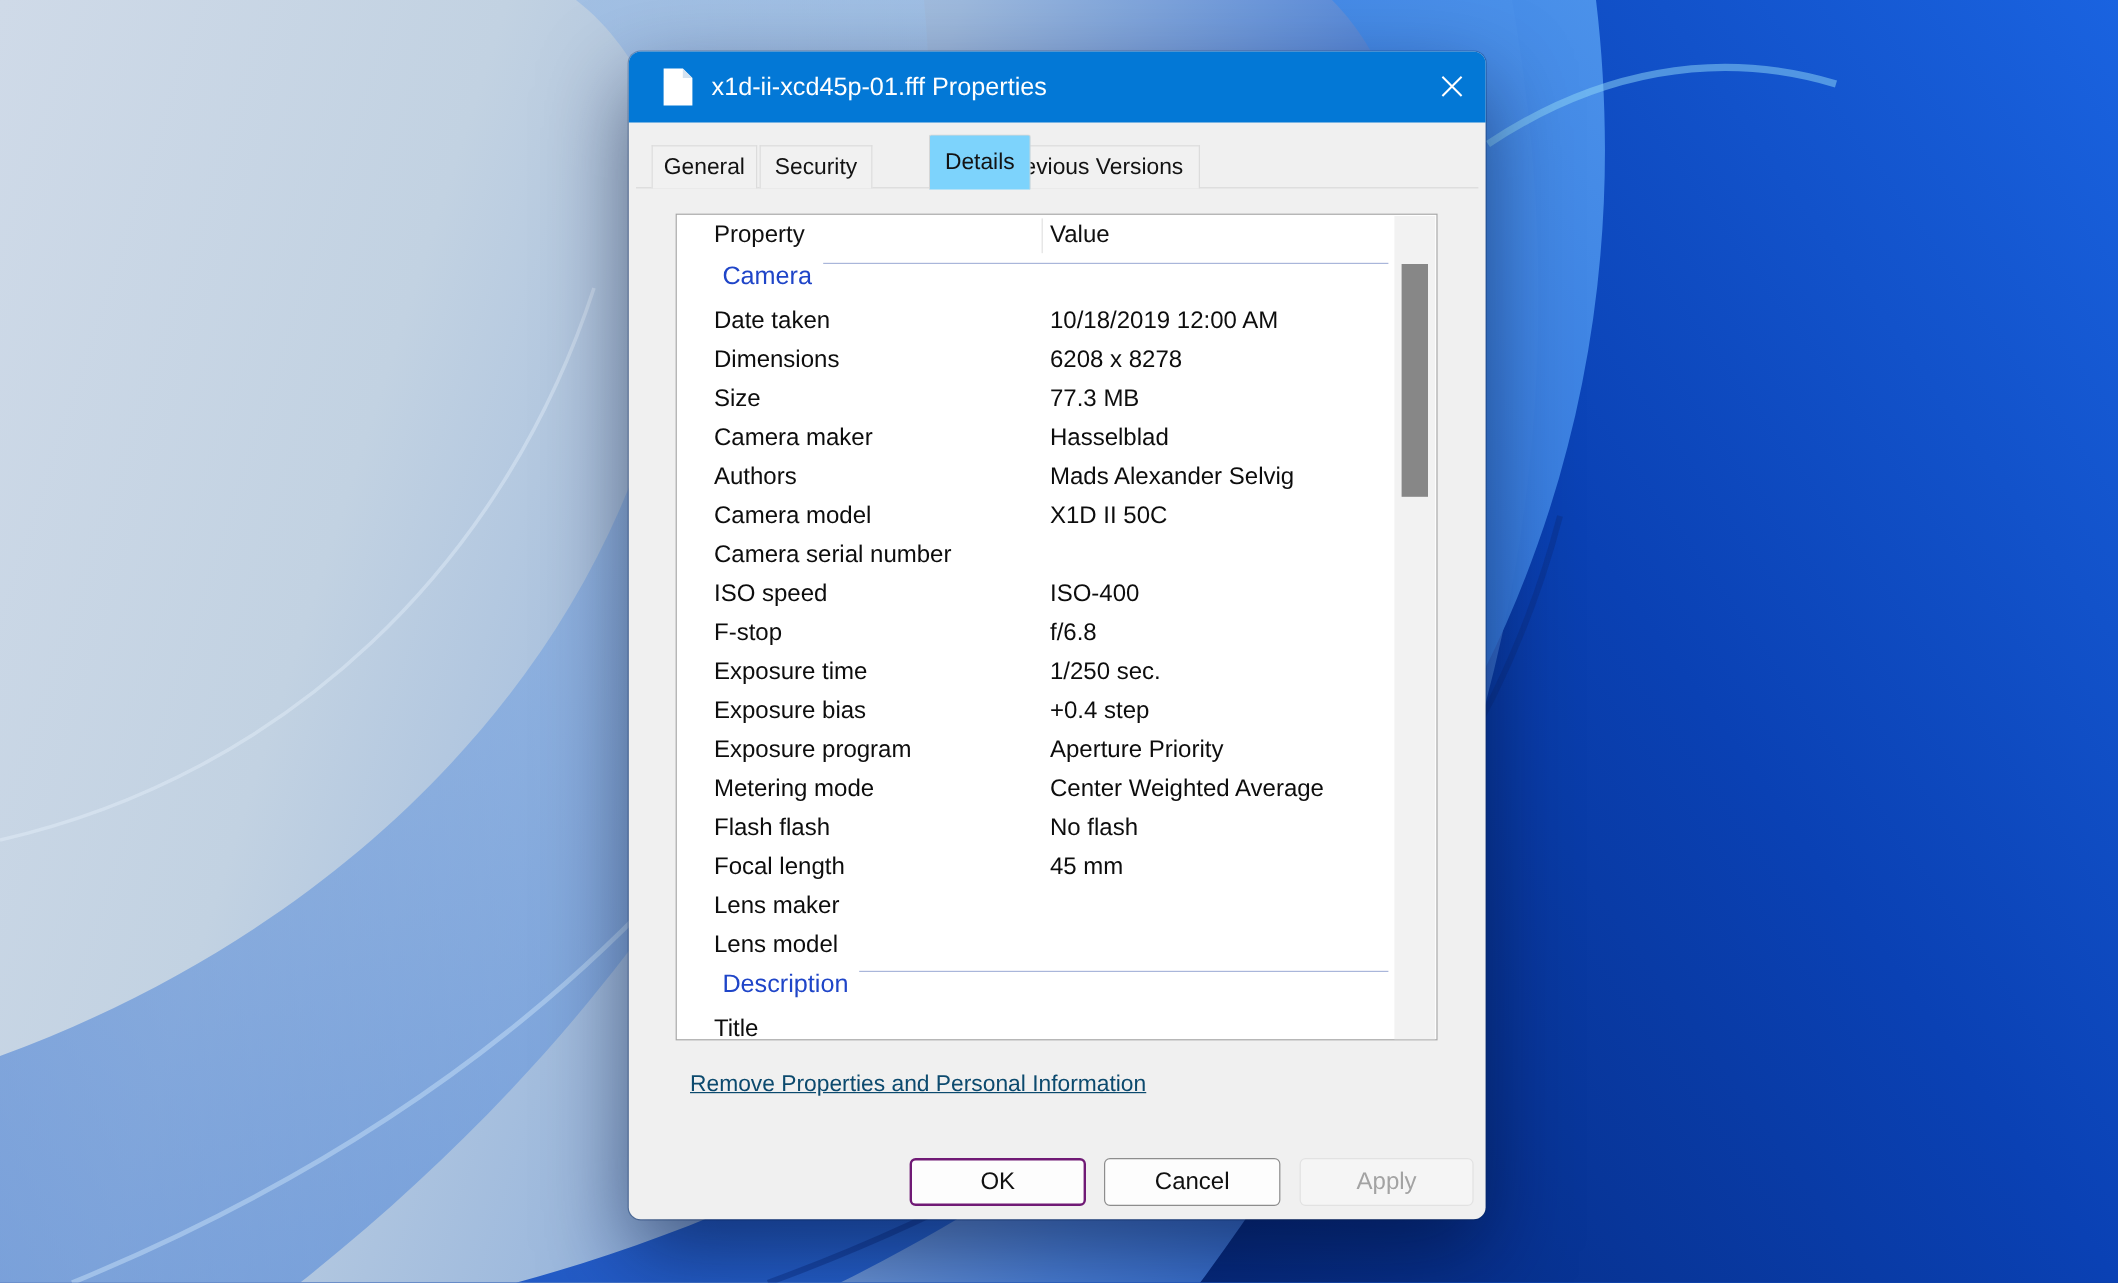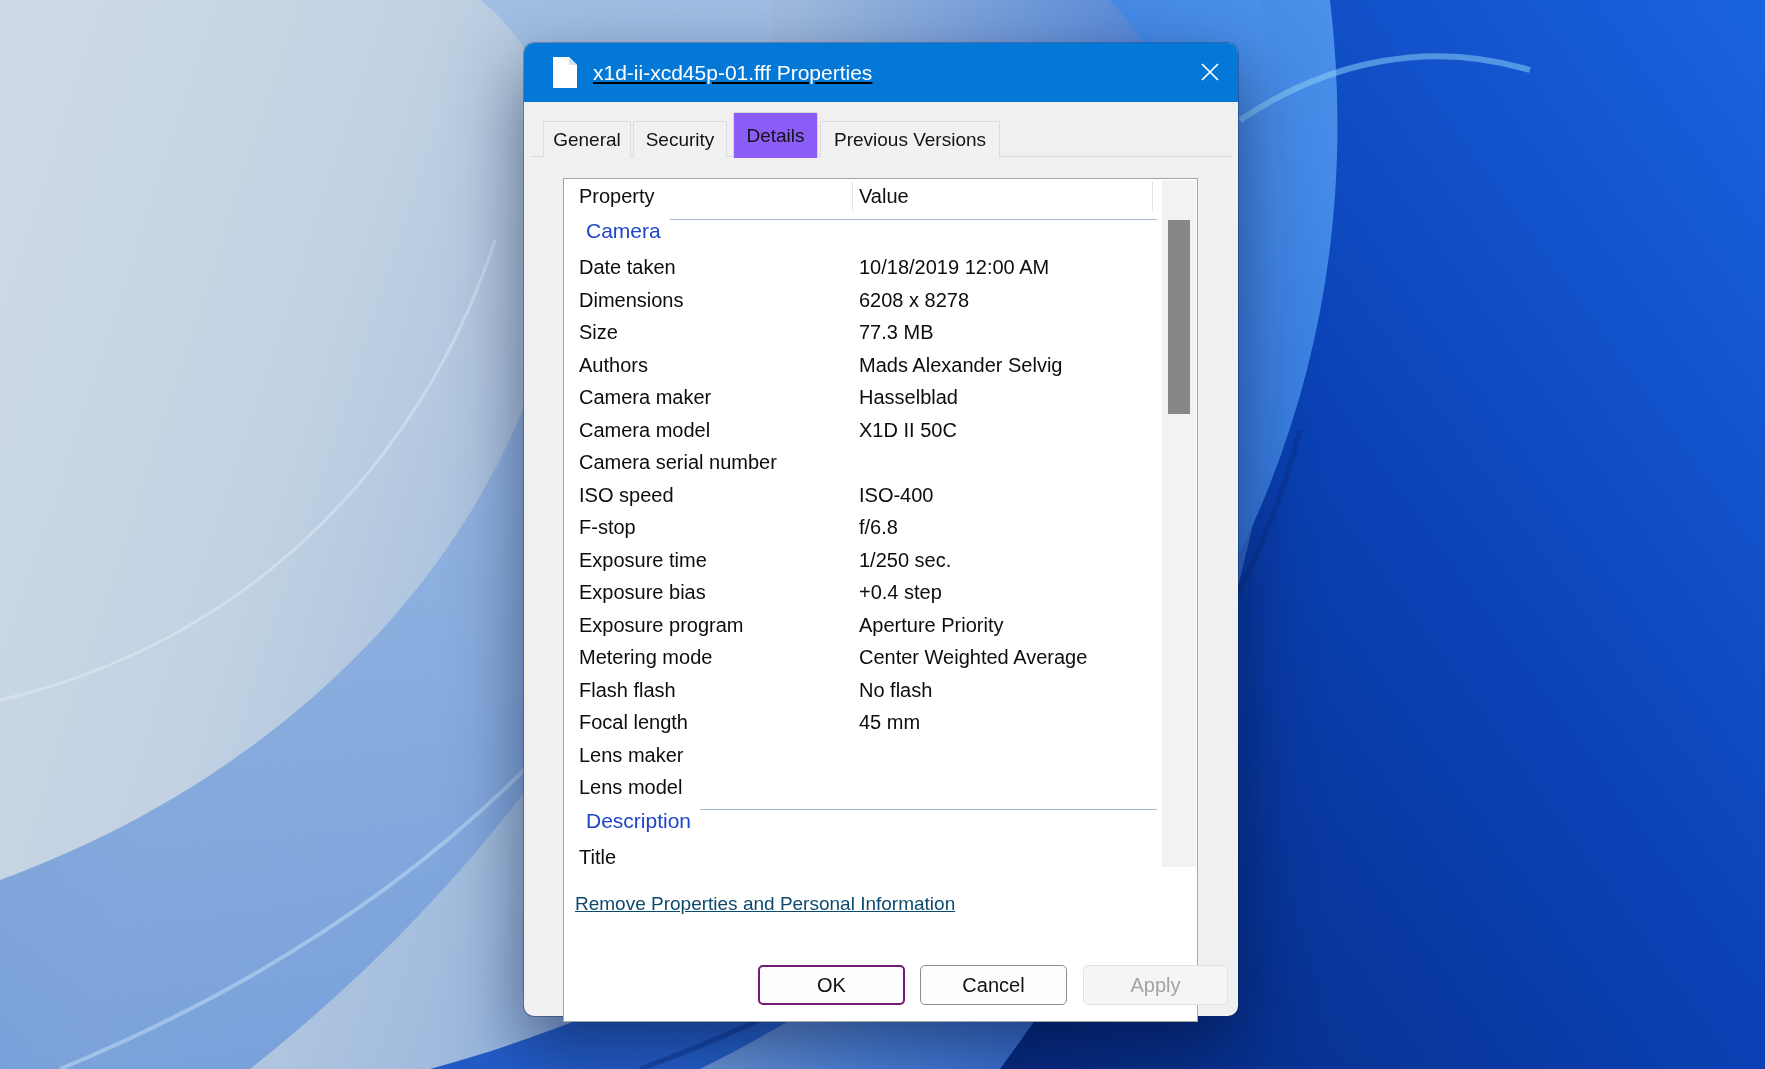--- a/index.html
+++ b/index.html
@@ -6,41 +6,41 @@
   #stage{position:relative;width:1765px;height:1069px;overflow:hidden;
          font-family:"Liberation Sans","DejaVu Sans",sans-serif;
          background:linear-gradient(108deg,#cfdae8 0%,#c2d2e2 20%,#9db9dd 38%,#4a80d8 58%,#1b55c0 76%,#0b3fa6 100%);}
   #wallpaper-svg{position:absolute;left:0;top:0;width:100%;height:100%;}
 
   
   .dialog{position:absolute;left:524px;top:43px;width:714px;height:973px;
           background:#f0f0f0;border-radius:10px;
           box-shadow:0 28px 70px rgba(0,10,40,.50),0 0 0 1px rgba(10,50,110,.35);}
   .titlebar{position:absolute;left:0;top:0;width:100%;height:59px;background:#0378d6;
-            border-radius:10px 10px 0 0;display:flex;align-items:center;text-decoration:underline;}
+            border-radius:10px 10px 0 0;display:flex;align-items:center;}
   .file-icon{margin-left:28px;flex:0 0 auto;display:block;}
   .win-title{color:#ffffff;font-size:21px;margin-left:15px;white-space:nowrap;}
   .close-btn{position:absolute;right:5px;top:6px;width:46px;height:46px;display:flex;
              align-items:center;justify-content:center;cursor:pointer;border-radius:6px;}
 
   
   .tab-line{position:absolute;left:6px;top:113px;width:702px;height:1px;background:#dadada;}
   .tab{position:absolute;top:78px;height:36px;background:#f1f1f1;border:1px solid #dcdcdc;border-bottom:none;
        display:flex;align-items:center;justify-content:center;font-size:19px;color:#131313;
        box-sizing:border-box;cursor:pointer;}
-  .tab.active{top:69px;height:46px;background:#8b5cf6;z-index:3;border:1px solid #d6d6d6;border-bottom:none;
-              border-radius:2px 2px 0 0;}
+  .tab.active{top:69px;height:46px;background:#7dd3fc;z-index:3;border:1px solid #d6d6d6;border-bottom:none;
+              border-radius:2px 2px 0 0;margin-left:41px;}
   .tab-general {left:19px;width:88px;}
   .tab-security{left:109px;width:94px;}
   .tab-details {left:209px;width:85px;}
   .tab-previous{left:296px;width:180px;text-align:right;}
 
   
-  .details-list{position:absolute;left:39px;top:135px;width:635px;height:844px;background:#ffffff;
-                border:1px solid #a6a6a6;box-sizing:border-box;overflow:hidden;}
+  .details-list{position:absolute;left:39px;top:135px;width:635px;height:689px;background:#ffffff;
+                border:1px solid #a6a6a6;box-sizing:border-box;overflow:hidden;padding-left:16px;}
   .list-header{position:relative;height:35px;font-size:20px;color:#101010;}
   .col-prop{position:absolute;left:15px;top:6px;}
   .col-value{position:absolute;left:295px;top:6px;}
   .hdr-div{position:absolute;top:3px;width:1px;height:29px;background:#e2e2e2;}
   .hdr-div.d1{left:288px;} .hdr-div.d2{left:588px;}
 
   .list-body{position:relative;}
   .section-row{display:flex;height:32px;margin-top:5px;}
   .section-name{margin-left:22px;font-size:21px;color:#1f45c8;white-space:nowrap;}
   .section-rule{flex:1;height:1px;background:#a9b6da;margin-left:9px;margin-right:40px;}
@@ -138,26 +138,26 @@
           </div>
           <div class="prop-row">
             <span class="prop-label">Dimensions</span>
             <span class="prop-value">6208 x 8278</span>
           </div>
           <div class="prop-row">
             <span class="prop-label">Size</span>
             <span class="prop-value">77.3 MB</span>
           </div>
           <div class="prop-row">
+            <span class="prop-label">Camera maker</span>
+            <span class="prop-value">Hasselblad</span>
+          </div>
+          <div class="prop-row">
             <span class="prop-label">Authors</span>
             <span class="prop-value">Mads Alexander Selvig</span>
-          </div>
-          <div class="prop-row">
-            <span class="prop-label">Camera maker</span>
-            <span class="prop-value">Hasselblad</span>
           </div>
           <div class="prop-row">
             <span class="prop-label">Camera model</span>
             <span class="prop-value">X1D II 50C</span>
           </div>
           <div class="prop-row">
             <span class="prop-label">Camera serial number</span>
             <span class="prop-value"></span>
           </div>
           <div class="prop-row">

